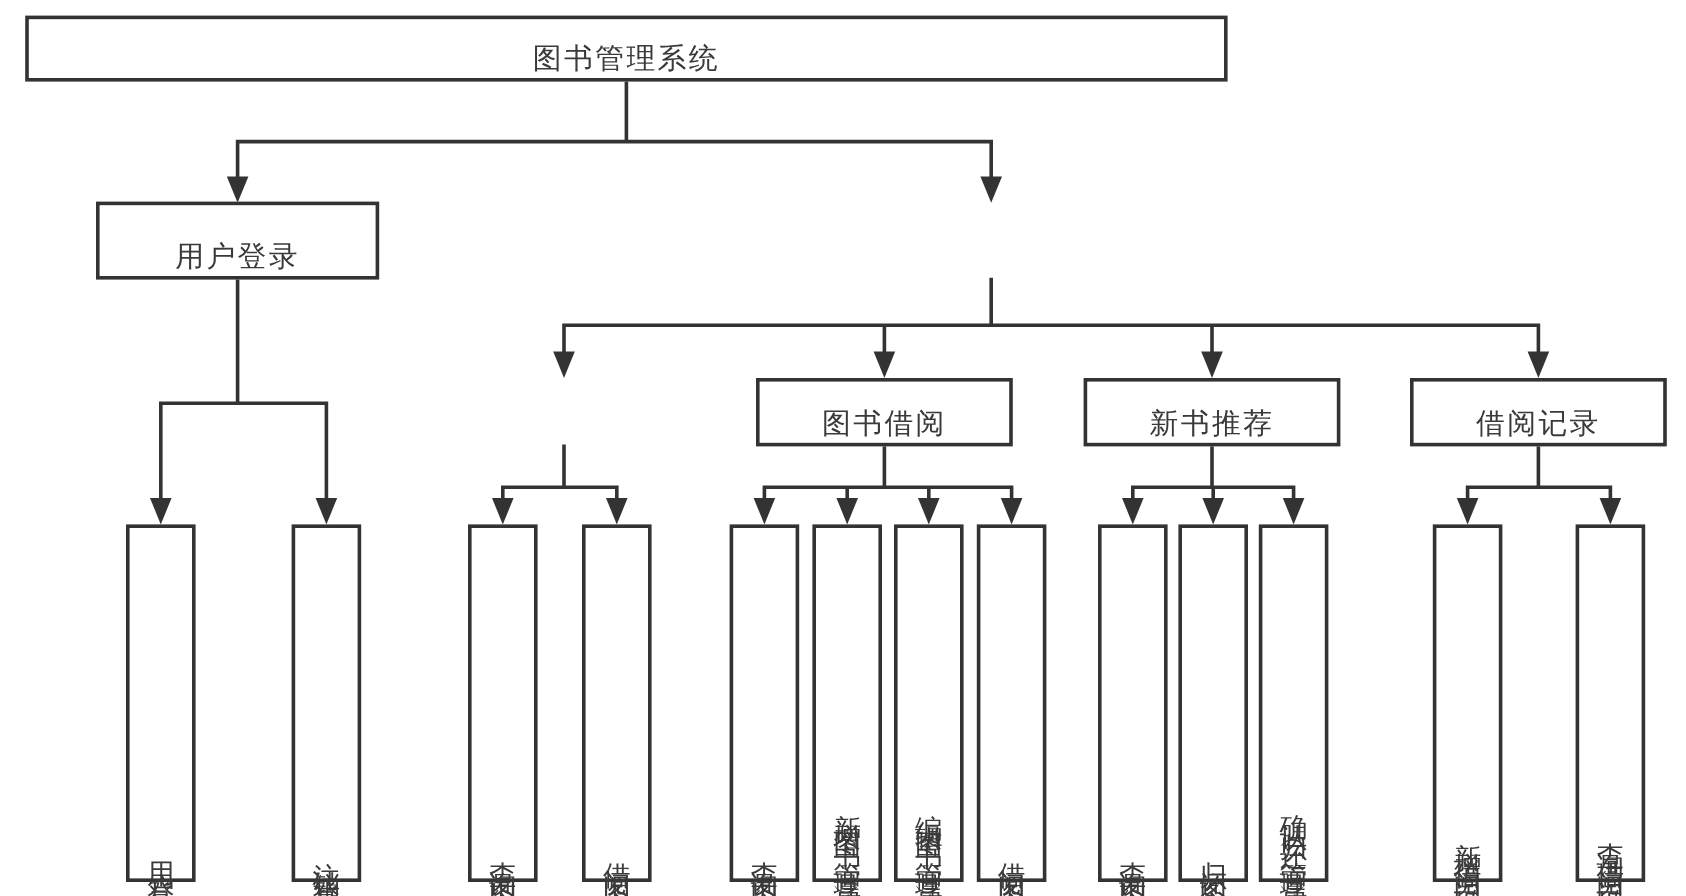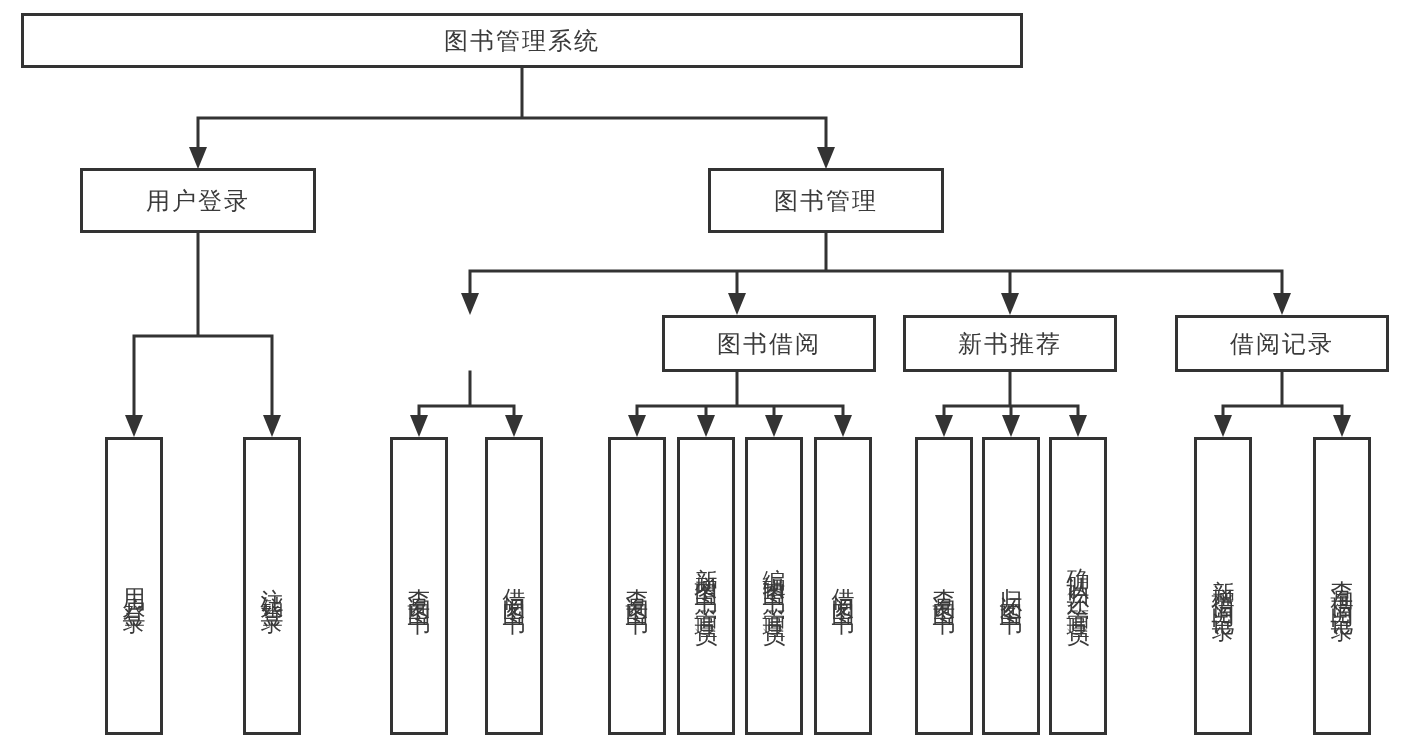--- a/index.html
+++ b/index.html
@@ -19,21 +19,21 @@
     stroke-width: 3;
     stroke-linecap: square;
   }
   .connectors polygon { fill: var(--line, #333333); }
   .box {
     position: absolute;
     box-sizing: border-box;
     border: 3px solid var(--line, #333333);
     background: #ffffff;
     display: flex;
-    align-items: center;
+    align-items: flex-end;
     justify-content: center;
   }
   .h-label {
     font-size: 24px;
     letter-spacing: 2px;
     white-space: nowrap;
   }
   .leaf-label {
     writing-mode: vertical-rl;
     text-orientation: mixed;
@@ -99,25 +99,22 @@
     </g>
   </svg>
 
   <div class="box" style="left:21px; top:13px; width:1002px; height:55px;">
     <span class="h-label">图书管理系统</span>
   </div>
 
   <div class="box" style="left:80px; top:168px; width:236px; height:65px;">
     <span class="h-label">用户登录</span>
   </div>
-  <div class="box" style="left:708px; top:168px; width:236px; height:65px;">
-    <span class="h-label">图书管理</span>
-  </div>
 
-  <div class="box" style="left:630px; top:315px; width:214px; height:57px;margin-left:32px;">
+  <div class="box" style="left:630px; top:315px; width:214px; height:57px;">
     <span class="h-label">图书借阅</span>
   </div>
   <div class="box" style="left:903px; top:315px; width:214px; height:57px;">
     <span class="h-label">新书推荐</span>
   </div>
   <div class="box" style="left:1175px; top:315px; width:214px; height:57px;">
     <span class="h-label">借阅记录</span>
   </div>
 
   <div class="box" style="left:105px; top:437px; width:58px; height:298px;">

